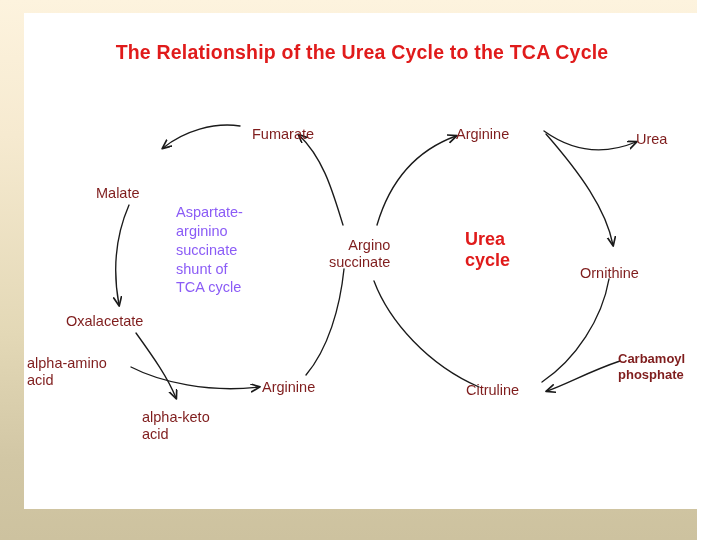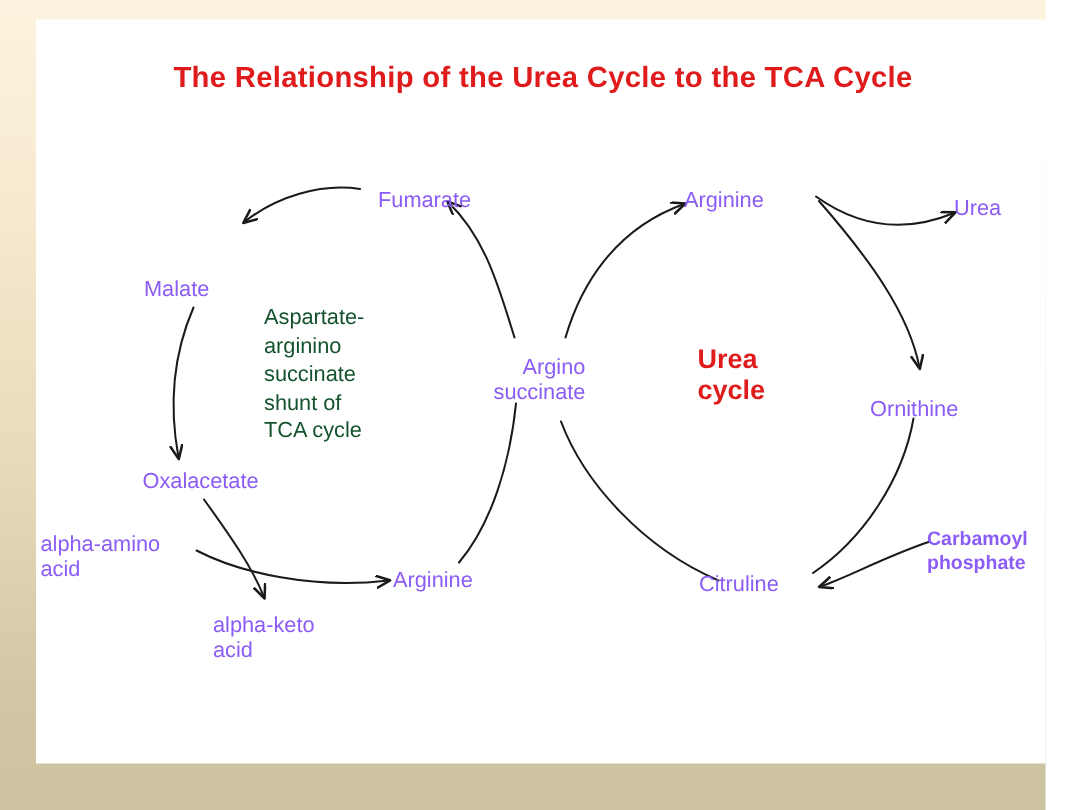--- a/index.html
+++ b/index.html
@@ -43,26 +43,26 @@
     position: absolute;
     left: 0;
     top: 0;
     width: 676px;
     height: 496px;
   }
   .lbl {
     position: absolute;
     font-family: "Liberation Sans", sans-serif;
     font-size: 14.5px;
-    color: #8b5cf6;
+    color: #7f1d1d;
     white-space: nowrap;
     line-height: 1.18;
   }
   .lbl.red {
-    color: #14532d;
+    color: #8b5cf6;
     font-size: 14.5px;
     line-height: 1.30;
     white-space: pre-line;
   }
   .lbl.redbold {
     color: #e01b1b;
     font-weight: bold;
     font-size: 18px;
     line-height: 1.18;
     white-space: pre-line;
@@ -124,21 +124,21 @@
         <path d="M585,266 C578,306 552,346 518,369"></path>
 
         <path d="M596,348 C566,358 541,372 523,378" marker-end="url(#ah)"></path>
 
         <path d="M455,374 C404,352 365,308 350,268"></path>
       </g>
     </svg>
 
     <div class="lbl" style="left:228px; top:113px;">Fumarate</div>
     <div class="lbl" style="left:72px; top:172px;">Malate</div>
-    <div class="lbl" style="left:42px; top:300px;margin-left:29px;">Oxalacetate</div>
+    <div class="lbl" style="left:42px; top:300px;">Oxalacetate</div>
     <div class="lbl two" style="left:3px; top:342px;">alpha-amino
 acid</div>
     <div class="lbl two" style="left:118px; top:396px;">alpha-keto
 acid</div>
     <div class="lbl" style="left:238px; top:366px;">Arginine</div>
 
     <div class="lbl two" style="left:305px; top:224px; text-align:right;">Argino
 succinate</div>
 
     <div class="lbl" style="left:432px; top:113px;">Arginine</div>

